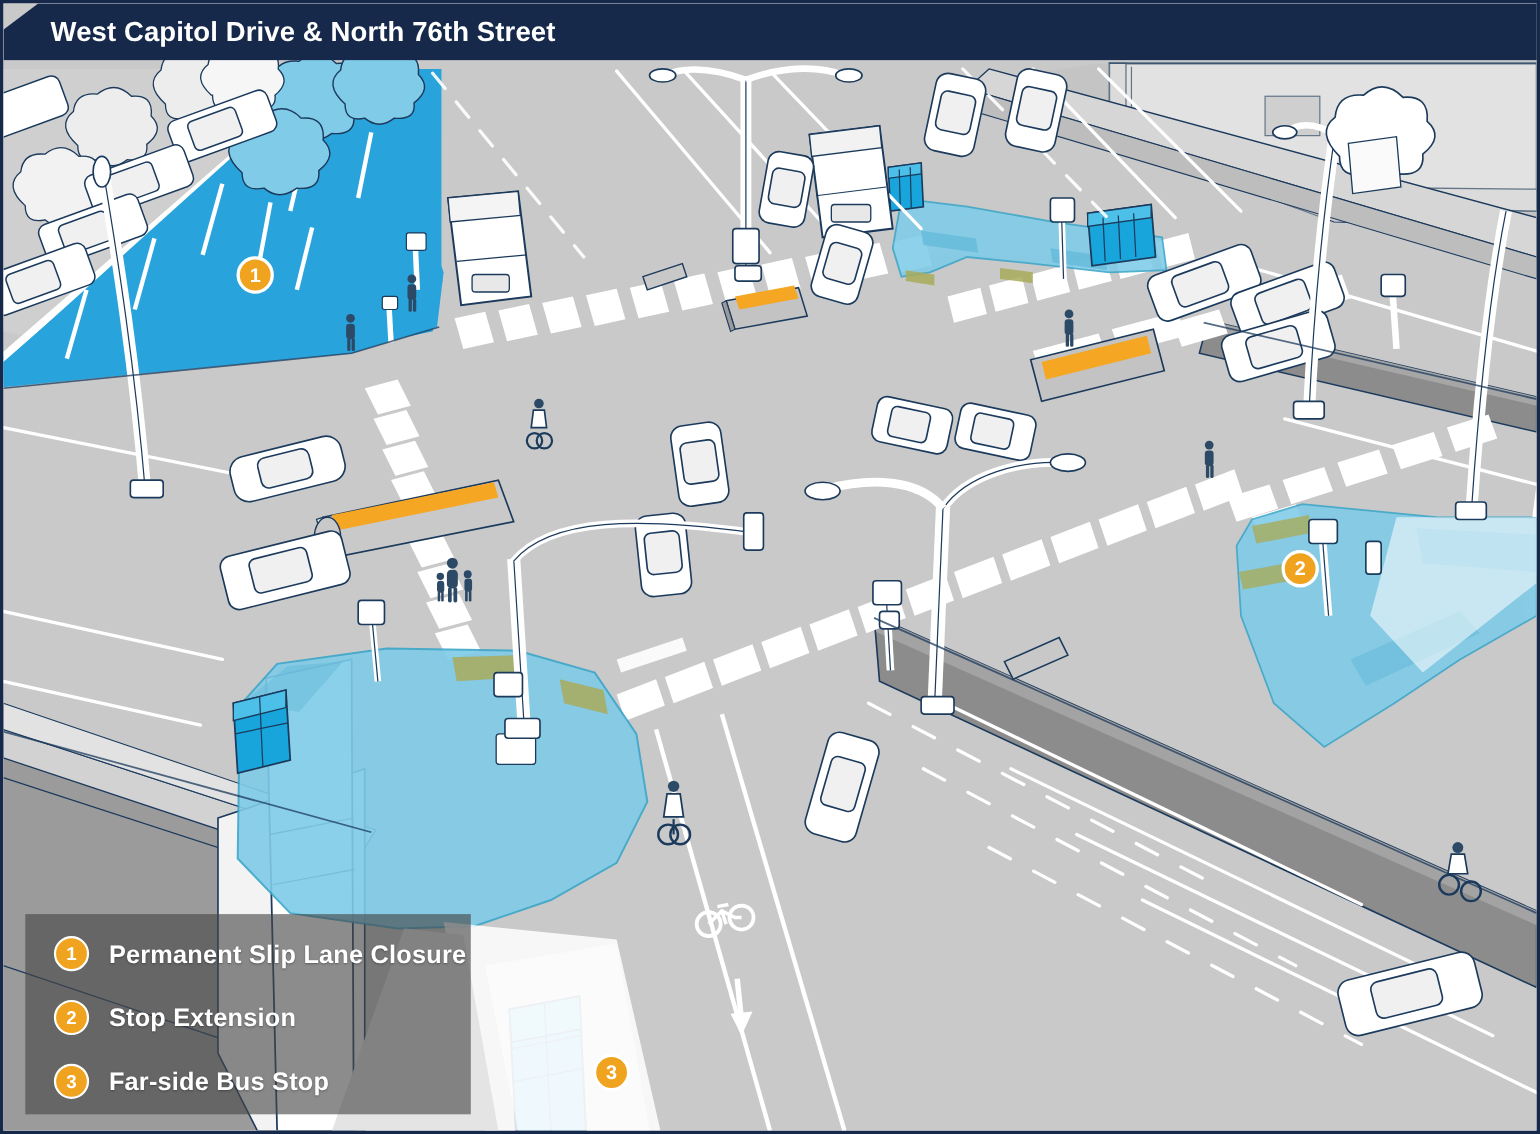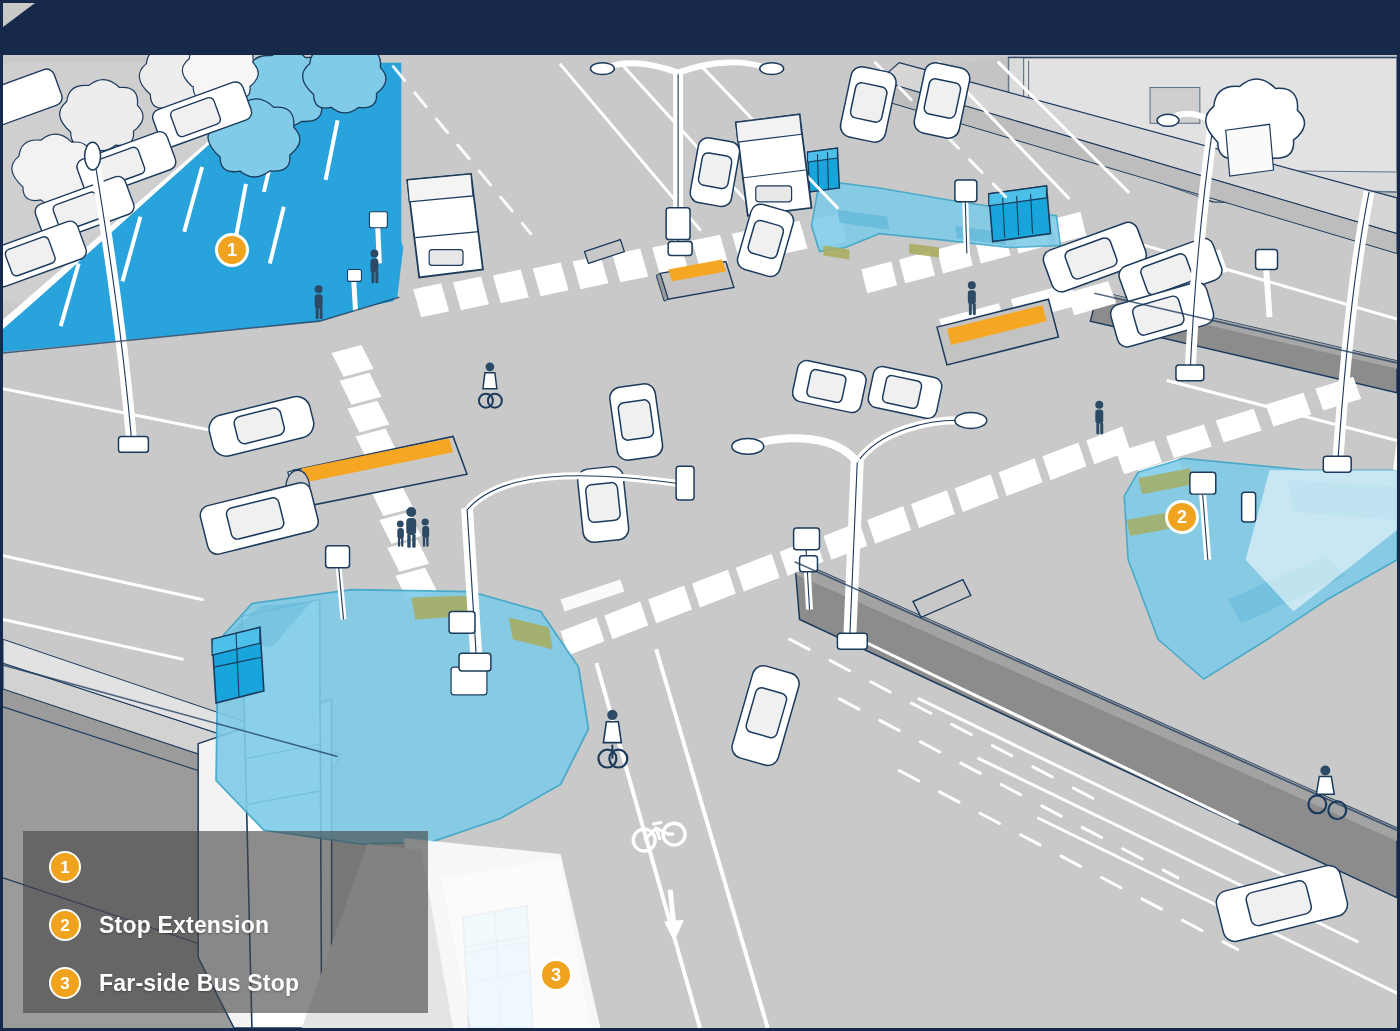--- a/index.html
+++ b/index.html
@@ -678,31 +678,33 @@
   </div>
   <div class="callout" id="callout-3">
     <span>3</span>
   </div>
 
   <div id="legend">
     <div class="legend-row">
       <span class="badge">
         <span>1</span>
       </span>
+      <span class="legend-label">Permanent Slip Lane Closure</span>
     </div>
     <div class="legend-row">
       <span class="badge">
         <span>2</span>
       </span>
       <span class="legend-label">Stop Extension</span>
     </div>
     <div class="legend-row">
       <span class="badge">
         <span>3</span>
       </span>
       <span class="legend-label">Far-side Bus Stop</span>
     </div>
   </div>
 
   <div id="header">
+    <div class="h-title">West Capitol Drive &amp; North 76th Street</div>
   </div>
 
 </div>
 
 </body></html>

